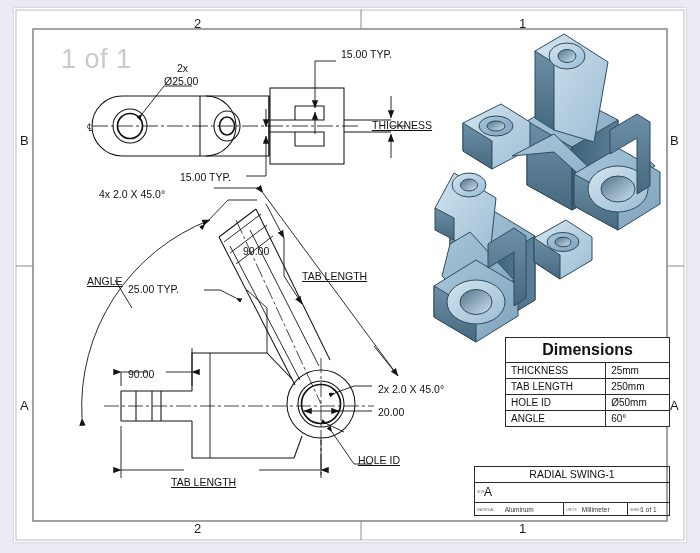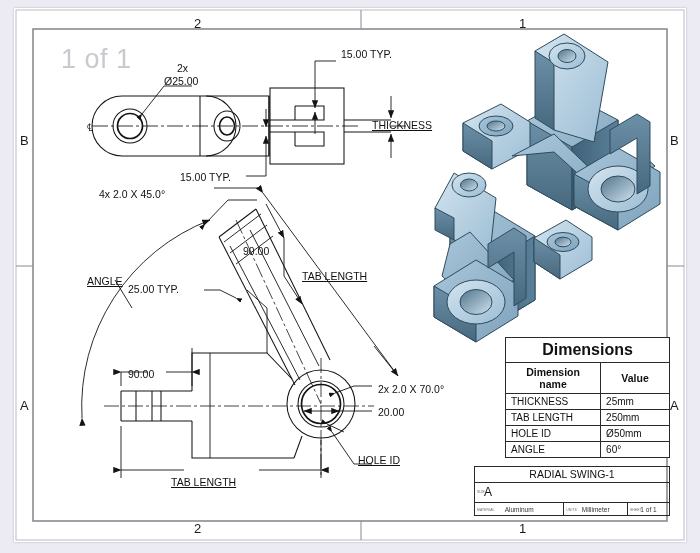--- a/index.html
+++ b/index.html
@@ -278,35 +278,28 @@
   <div class="dim" style="left:166px;top:163px;">15.00 TYP.</div>
   <div class="dim u" style="left:358px;top:111px;">THICKNESS</div>
 
   <div class="dim" style="left:85px;top:180px;">4x 2.0 X 45.0°</div>
   <div class="dim u" style="left:73px;top:267px;">ANGLE</div>
   <div class="dim" style="left:114px;top:275px;">25.00 TYP.</div>
   <div class="dim" style="left:229px;top:237px;">90.00</div>
   <div class="dim" style="left:114px;top:360px;">90.00</div>
   <div class="dim u" style="left:288px;top:262px;">TAB LENGTH</div>
   <div class="dim u" style="left:157px;top:468px;">TAB LENGTH</div>
-  <div class="dim" style="left:364px;top:375px;">2x 2.0 X 70.0°</div>
+  <div class="dim" style="left:364px;top:375px;">2x 2.0 X 45.0°</div>
   <div class="dim" style="left:364px;top:398px;">20.00</div>
   <div class="dim u" style="left:344px;top:446px;">HOLE ID</div>
 
   <table id="dimtable">
     <tbody>
         <tr>
       <td class="ttl" colspan="2">Dimensions</td>
-    </tr>
-    <tr>
-      <th class="hdr" style="width:58%">
-        <span>Dimension</span><br>
-        <span>name</span>
-      </th>
-      <th class="hdr">Value</th>
     </tr>
     <tr>
       <td>THICKNESS</td>
       <td>25mm</td>
     </tr>
     <tr>
       <td>TAB LENGTH</td>
       <td>250mm</td>
     </tr>
     <tr>

